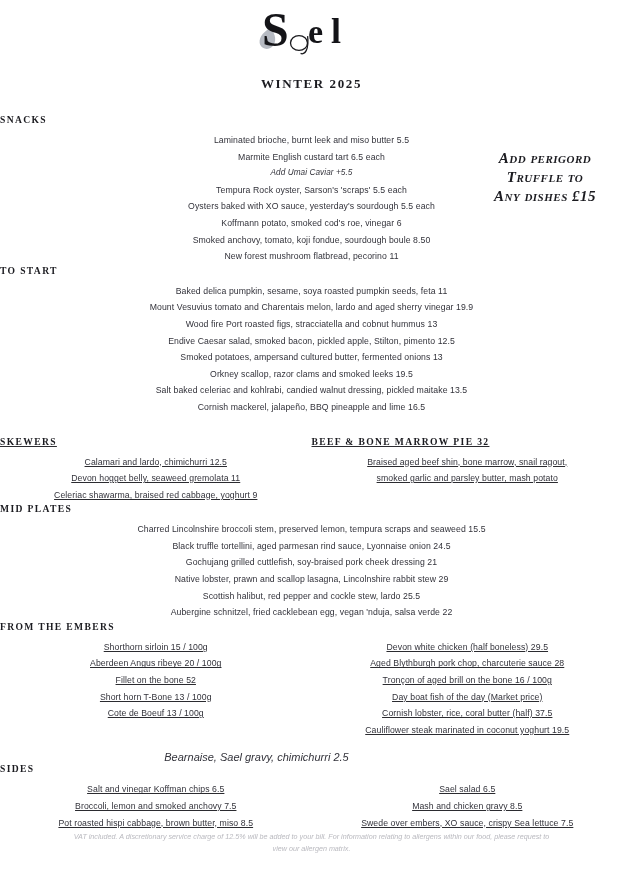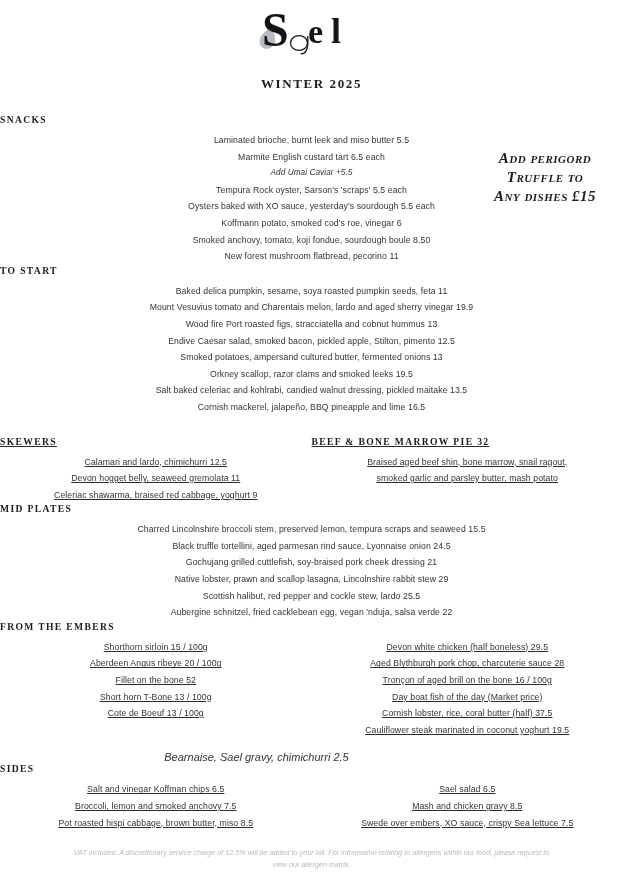--- a/index.html
+++ b/index.html
@@ -118,21 +118,21 @@
     color: #32323a;
     margin-top: 13px;
     padding-right: 110px;
   }
 
   
   .footer {
     position: absolute;
     left: 0;
     right: 0;
-    bottom: 8px;
+    bottom: 24px;
     text-align: center;
     font-style: italic;
     font-size: 7.2px;
     line-height: 12px;
     color: #b9b9bf;
     padding: 0 26px;
   }
 </style>
 </head>
 <body>

